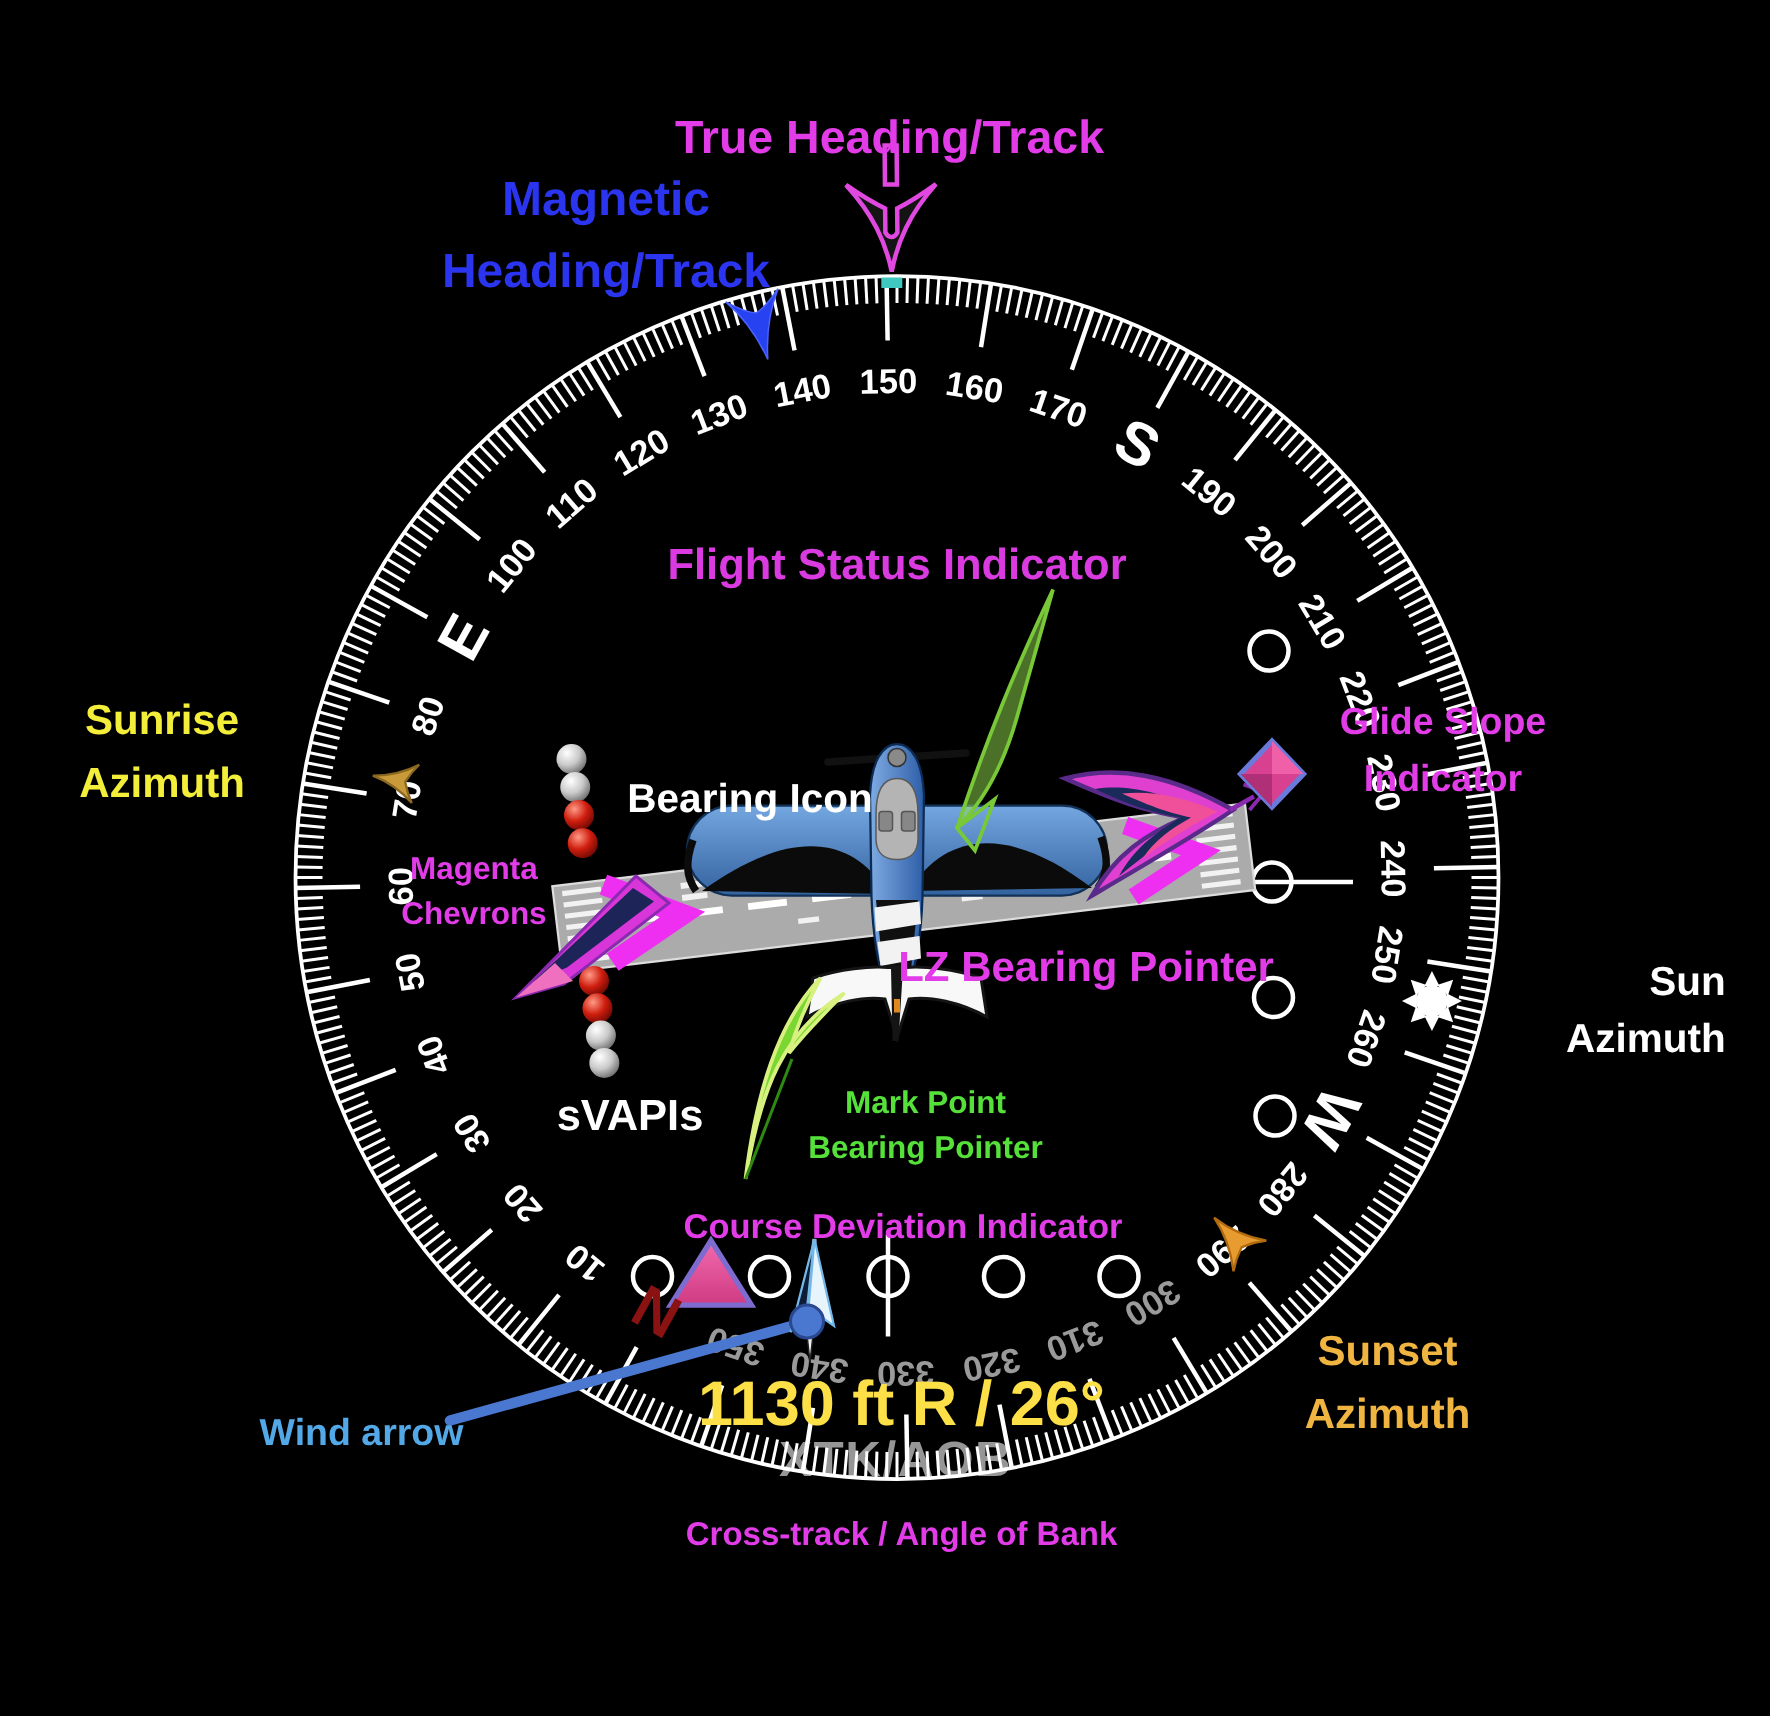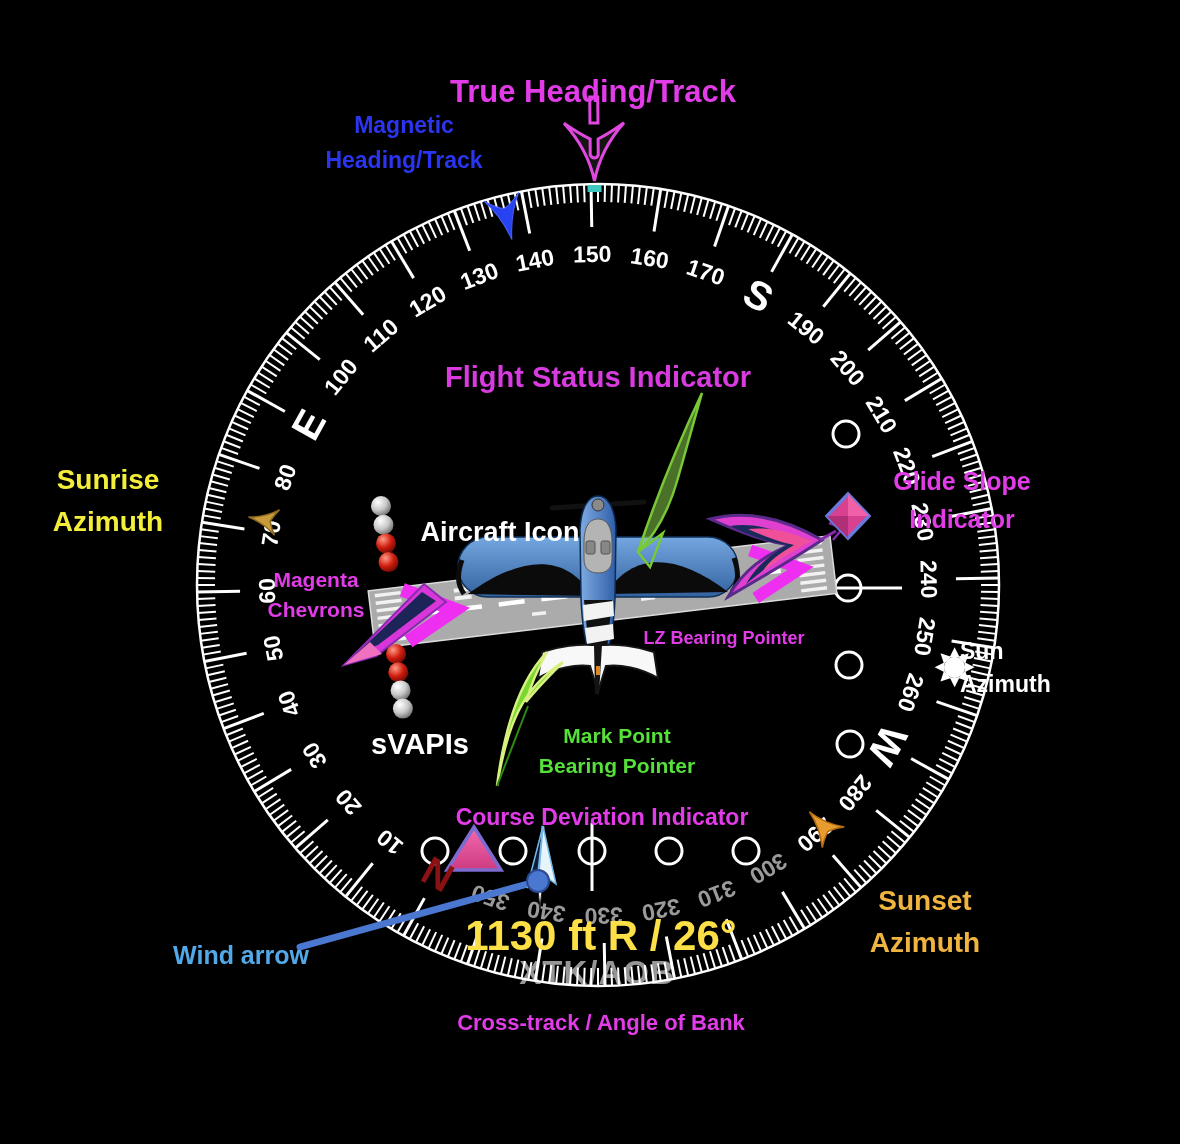--- a/index.html
+++ b/index.html
@@ -596,32 +596,32 @@
           <path d="M0,-20 L5,-10 L-5,-10 Z" transform="rotate(315)"></path>
       <circle cx="0" cy="0" r="10.5"></circle>
     </g>
   </g>
   <g id="marker-sunset" transform="translate(824.4234555407495 827.8094289375646) rotate(317)">
     <path d="M0,-22 C-2,-9 -7,2 -15,13 C-7,7 -2,6 0,5 C2,6 7,7 15,13 C7,2 2,-9 0,-22 Z" fill="#e89c30" stroke="#b06a10" stroke-width="1.5"></path>
   </g>
 </svg>
 
 <div class="lbl" style="left:593px;top:70px;font-size:31px;color:#e23ce8;">True Heading/Track</div>
-<div class="lbl" style="left:404px;top:108px;font-size:23px;color:#2b35f0;line-height:1.5;">Magnetic
+<div class="lbl" style="left:404px;top:108px;font-size:32px;color:#2b35f0;line-height:1.5;">Magnetic
 Heading/Track</div>
 <div class="lbl" style="left:598px;top:356px;font-size:29px;color:#d93be0;">Flight Status Indicator</div>
 <div class="lbl" style="left:108px;top:459px;font-size:28px;color:#f2ee3a;line-height:1.5;">Sunrise
 Azimuth</div>
 <div class="lbl" style="left:962px;top:463px;font-size:25px;color:#e23ce8;line-height:1.5;">Glide Slope
 Indicator</div>
-<div class="lbl" style="left:500px;top:513px;font-size:27px;color:#ffffff;">Aircraft Icon</div>
+<div class="lbl" style="left:500px;top:513px;font-size:27px;color:#ffffff;">Bearing Icon</div>
 <div class="lbl" style="left:316px;top:565px;font-size:21px;color:#e23ce8;">Magenta
 Chevrons</div>
-<div class="lbl" style="left:724px;top:625px;font-size:18px;color:#e23ce8;">LZ Bearing Pointer</div>
-<div class="lbl left" style="left:960px;top:635px;font-size:23px;color:#ffffff;line-height:1.42;">Sun
+<div class="lbl" style="left:724px;top:625px;font-size:28px;color:#e23ce8;">LZ Bearing Pointer</div>
+<div class="lbl left" style="left:1044px;top:635px;font-size:27px;color:#ffffff;line-height:1.42;text-align:right;">Sun
 Azimuth</div>
 <div class="lbl" style="left:617px;top:721px;font-size:21px;color:#55e03a;">Mark Point
 Bearing Pointer</div>
 <div class="lbl" style="left:420px;top:723px;font-size:29px;color:#ffffff;">sVAPIs</div>
 <div class="lbl" style="left:602px;top:801px;font-size:23px;color:#e23ce8;">Course Deviation Indicator</div>
 <div class="lbl" style="left:241px;top:937px;font-size:25px;color:#53a9e8;">Wind arrow</div>
 <div class="lbl" style="left:601px;top:906px;font-size:42px;color:#fde047;">1130 ft R / 26°</div>
 <div class="lbl" style="left:601px;top:1007px;font-size:22px;color:#e23ce8;">Cross-track / Angle of Bank</div>
 <div class="lbl" style="left:925px;top:880px;font-size:28px;color:#f0b441;line-height:1.5;">Sunset
 Azimuth</div>

